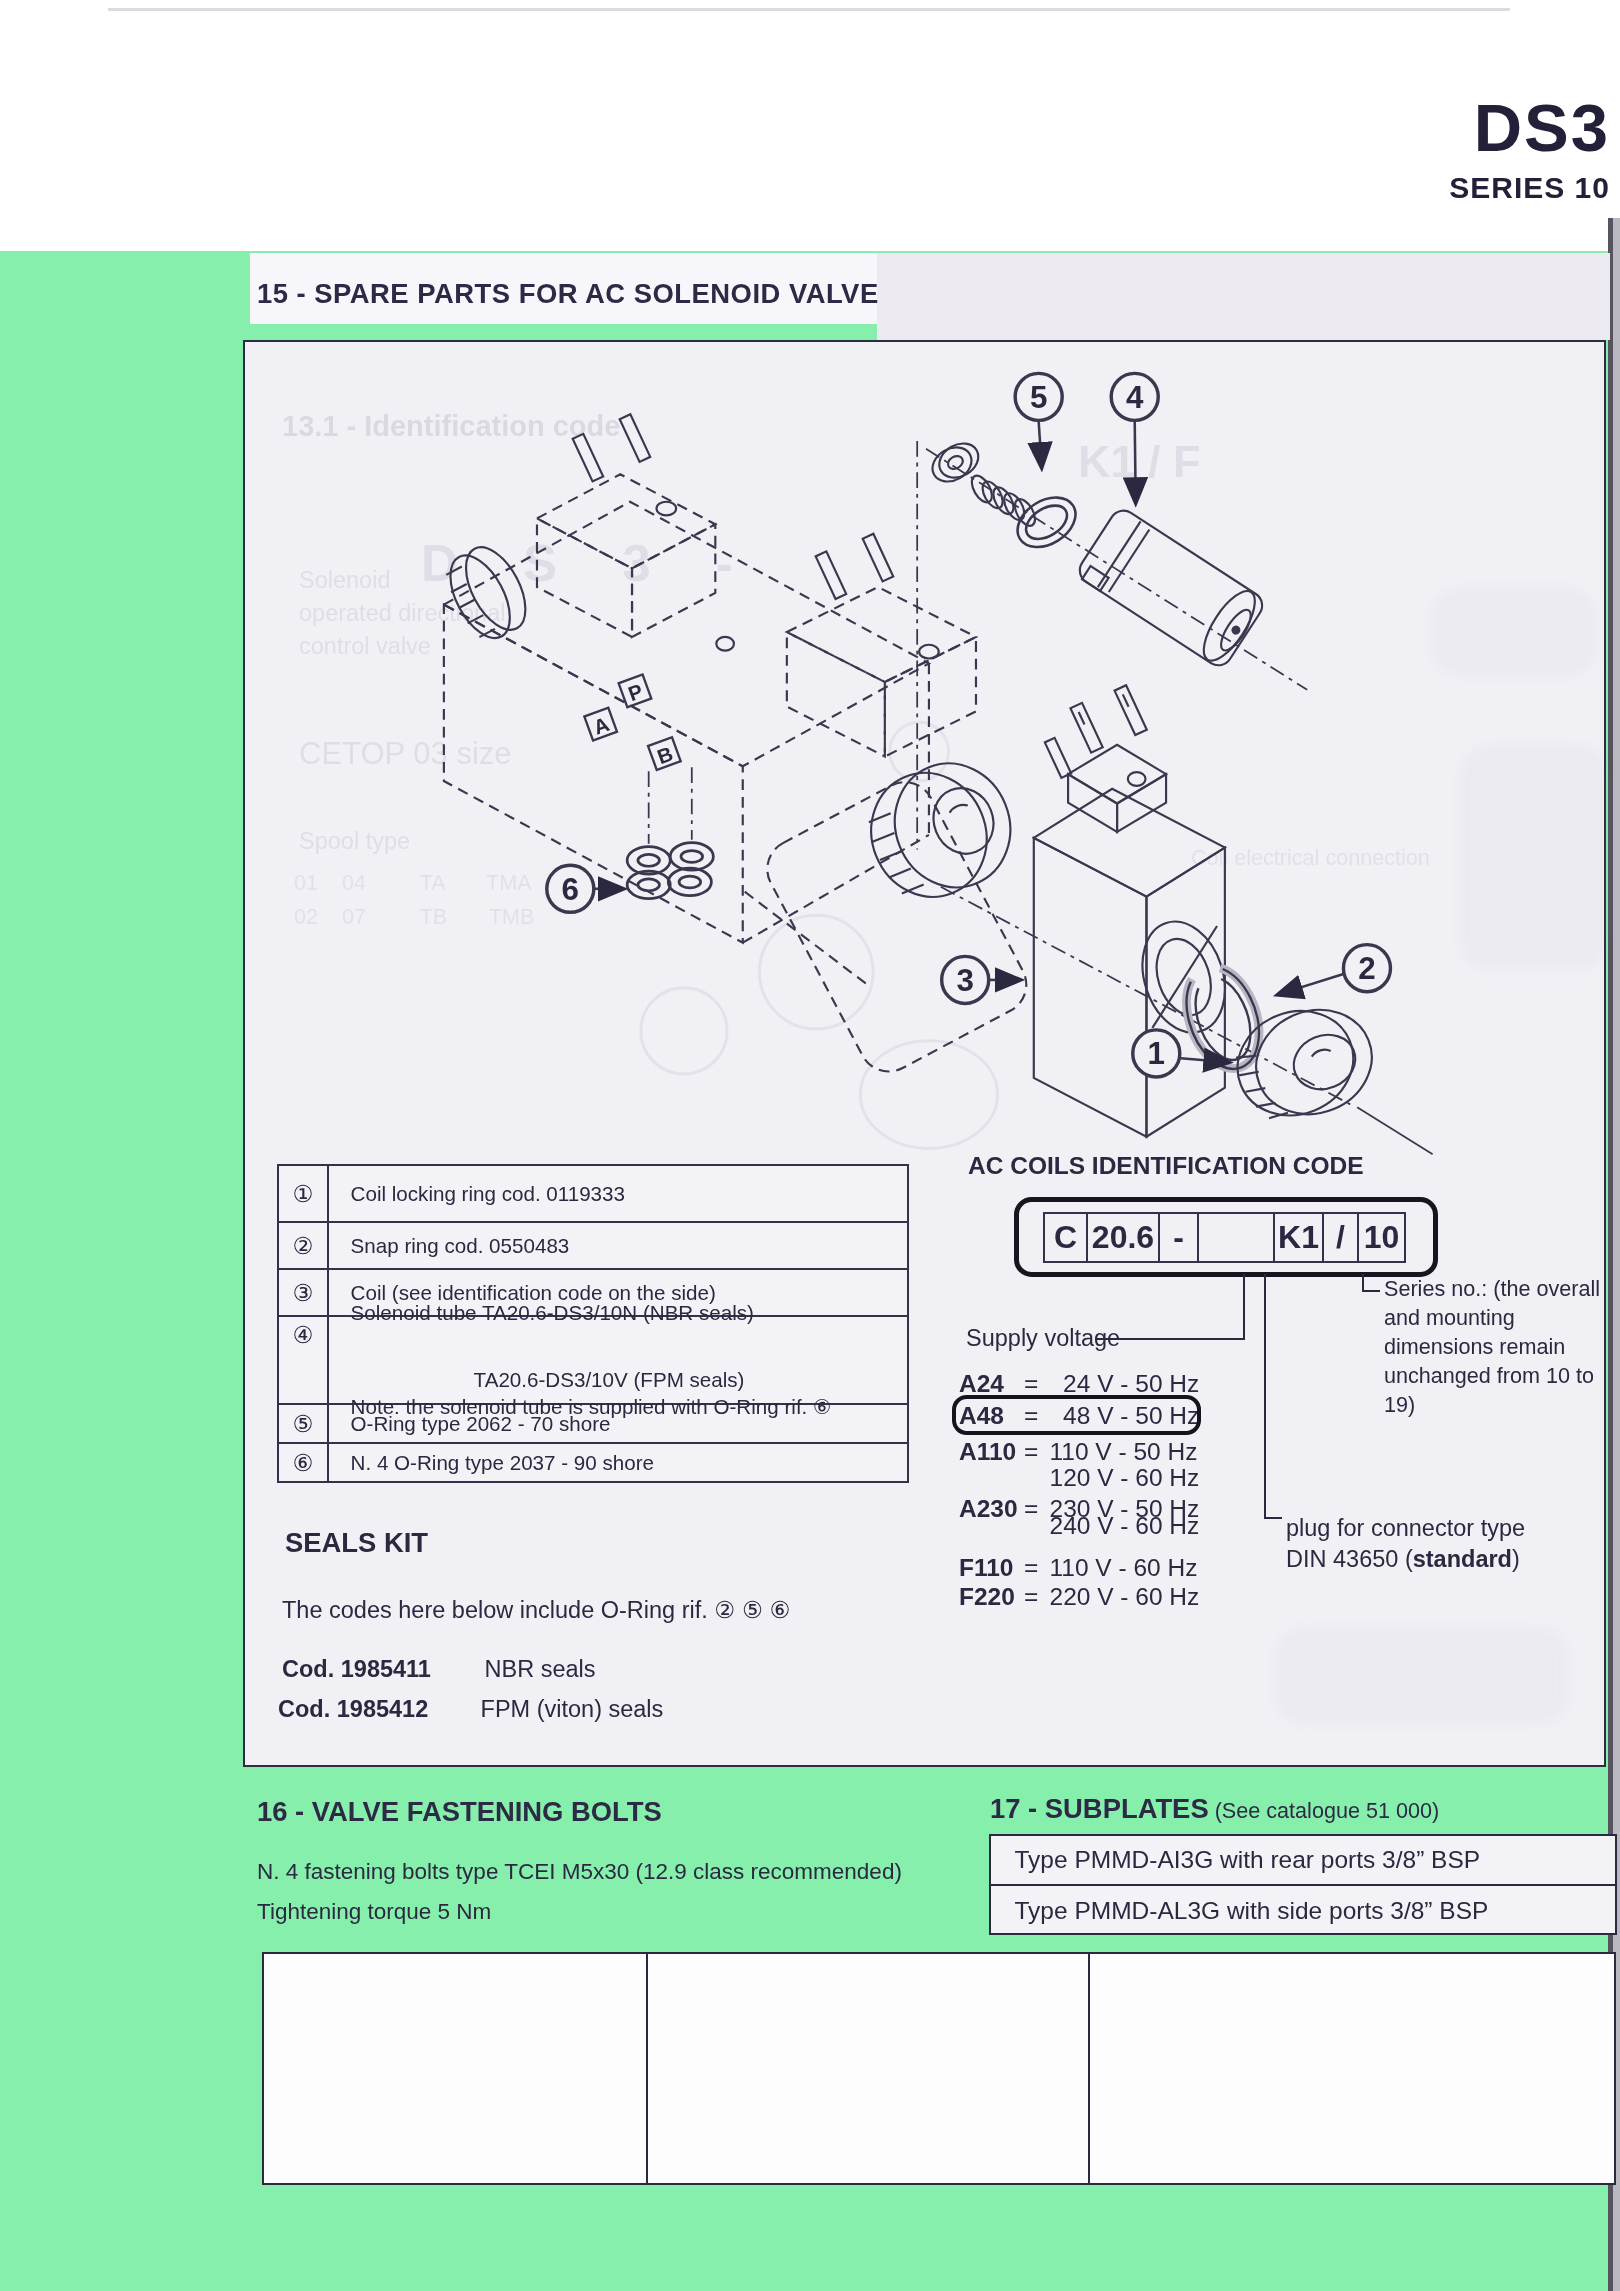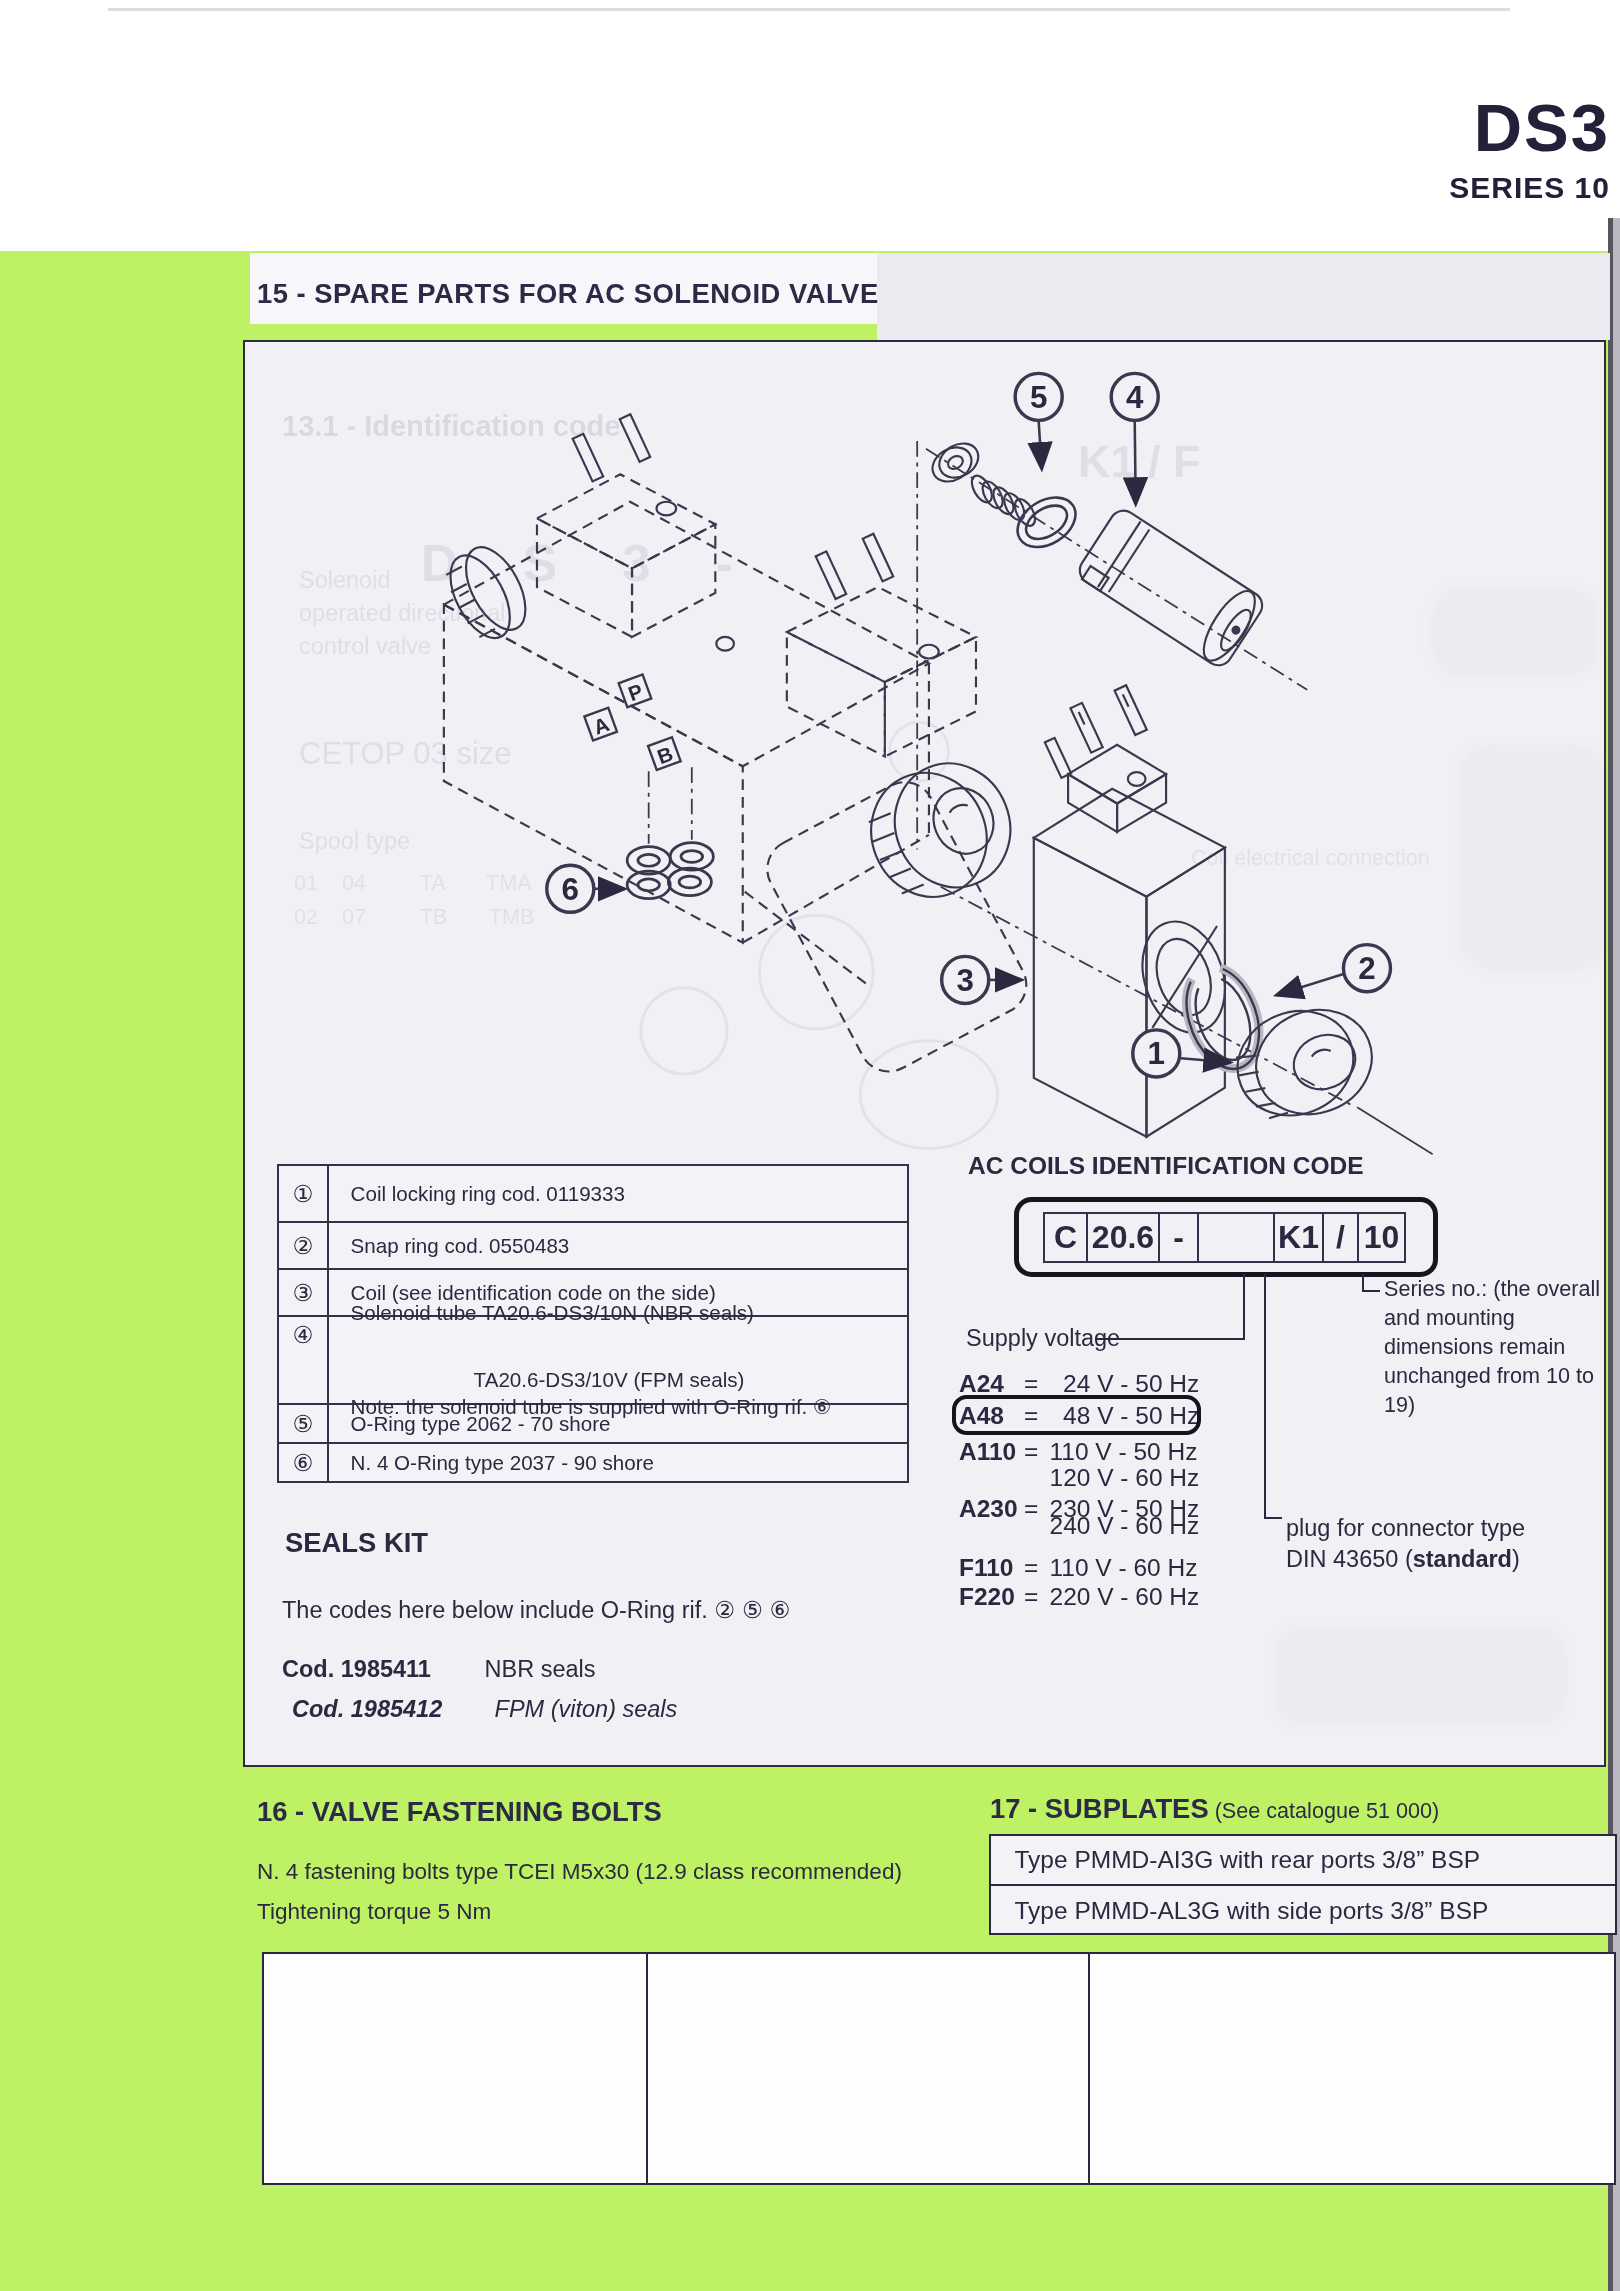--- a/index.html
+++ b/index.html
@@ -1,16 +1,16 @@
 <!DOCTYPE html>
 <html><head>
 <meta charset="utf-8">
 <style>
   html,body{margin:0;padding:0;background:#e8e8ea;}
-  .page{position:relative;width:1620px;height:2292px;background:#bef264;overflow:hidden;
+  .page{position:relative;width:1620px;height:2292px;background:#86efac;overflow:hidden;
         font-family:"Liberation Sans","DejaVu Sans",sans-serif;color:#2b2940;}
   .abs{position:absolute;}
   .topband{left:0;top:0;width:1620px;height:251px;background:#ffffff;}
   .hairline{left:108px;top:7.8px;width:1402px;height:2.9px;background:#dcdbe1;}
   .logo-wrap{left:1343px;top:94px;width:267px;text-align:right;color:#232039;}
   .logo-main{font-size:67px;font-weight:bold;letter-spacing:2px;line-height:1;}
   .logo-sub{font-size:30px;font-weight:bold;letter-spacing:1px;margin-top:10px;}
   .title-strip{left:250px;top:253px;width:627px;height:71px;background:#f7f6fa;}
   .gray-band{left:877px;top:253px;width:733px;height:87px;background:#eceaf0;}
   .sec15-title{left:257px;top:278px;width:686px;font-size:27.4px;font-weight:bold;color:#2c2a44;letter-spacing:0.5px;}
@@ -409,21 +409,21 @@
     <div>plug for connector type</div>
     <div><span>DIN 43650 (</span><b>standard</b><span>)</span></div>
   </div>
 
   <div class="abs sk-title">SEALS KIT</div>
   <div class="abs sk-note">The codes here below  include O-Ring rif. ②   ⑤   ⑥</div>
   <div class="sk-item abs" style="left:282px;top:1656px;">
     <span class="sk-code">Cod. 1985411</span>
     <span>NBR seals</span>
   </div>
-  <div class="sk-item abs" style="left:292px;top:1696px;font-style:italic;">
+  <div class="sk-item abs" style="left:278px;top:1696px;">
     <span class="sk-code">Cod. 1985412</span>
     <span>FPM (viton) seals</span>
   </div>
 
   <div class="abs sec-h" style="left:257px;top:1796px;">16 - VALVE FASTENING BOLTS</div>
   <div class="abs sec-body" style="left:257px;top:1852px;">N. 4 fastening bolts type TCEI M5x30 (12.9 class recommended)</div>
   <div class="abs sec-body" style="left:257px;top:1892px;">Tightening torque 5 Nm</div>
 
   <div class="abs sec-h" style="left:990px;top:1793px;">
     <span>17 - SUBPLATES</span><span class="sec-h-suffix"> (See catalogue 51 000)</span>

